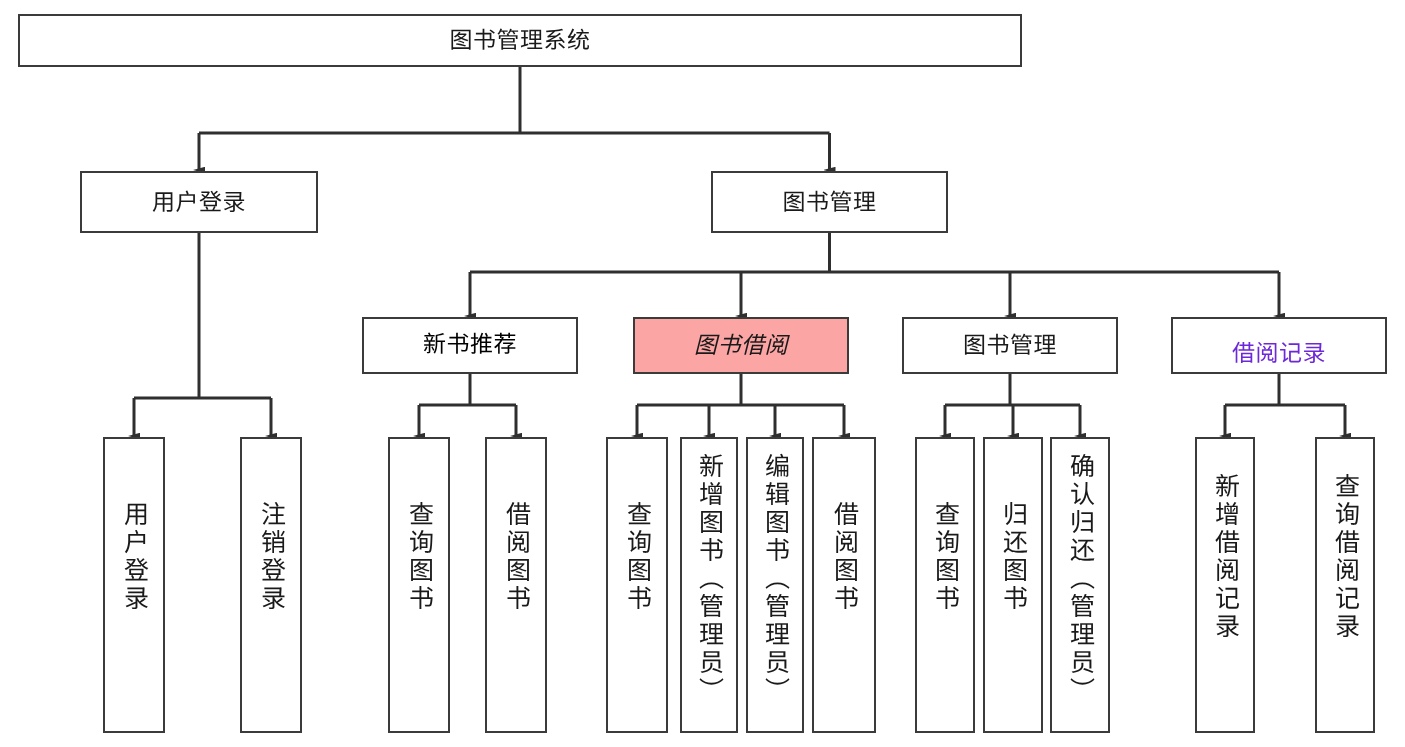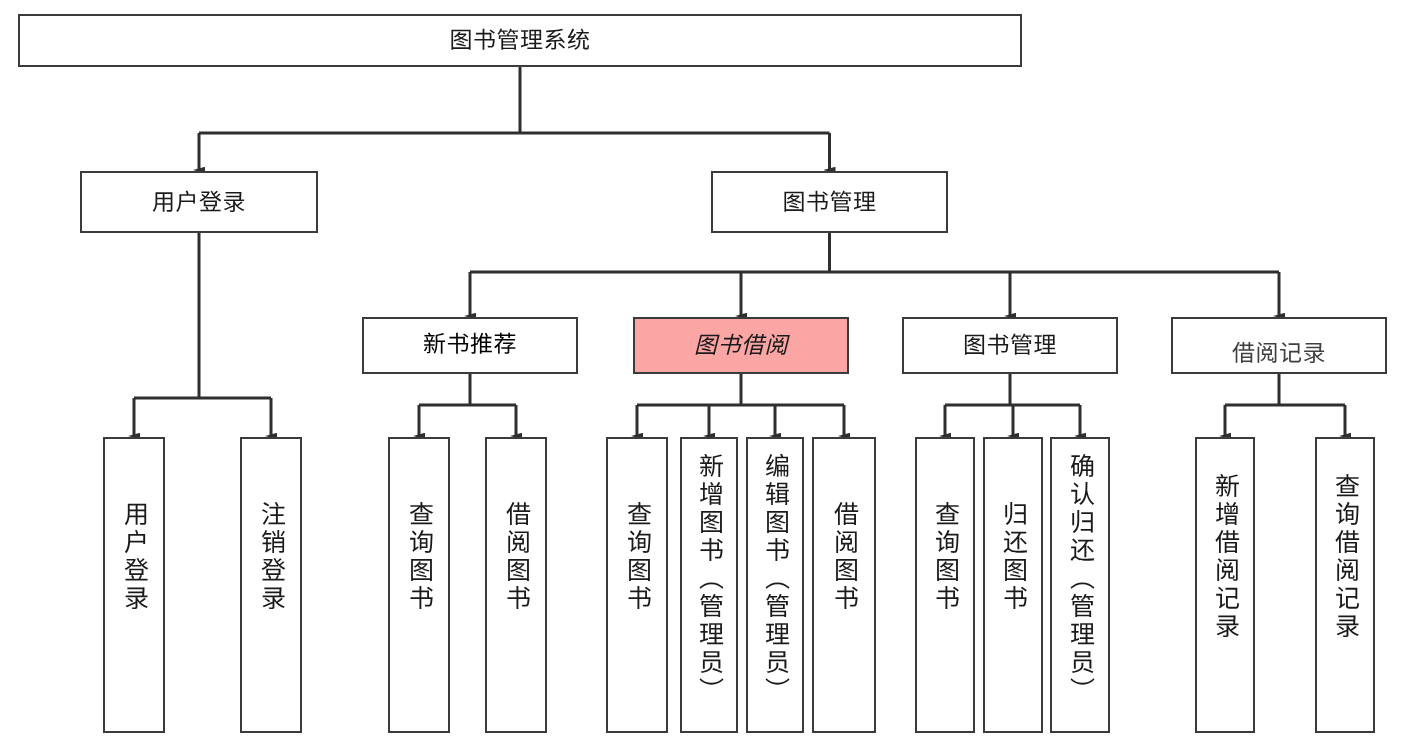--- a/index.html
+++ b/index.html
@@ -142,21 +142,21 @@
       <div class="node-box node-horizontal" style="left: 362px; top: 317px; width: 216px; height: 57px; border-color: rgb(59, 59, 59); background: rgb(255, 255, 255);">
         <span class="node-label" style="color: #000000; font-family: Liberation Serif, serif;">新书推荐</span>
       </div>
       <div class="node-box node-horizontal" style="left: 633px; top: 317px; width: 216px; height: 57px; border-color: rgb(59, 59, 59); background: #fca5a5; font-style: italic;">
         <span class="node-label" style="color: rgb(26, 26, 26);">图书借阅</span>
       </div>
       <div class="node-box node-horizontal" style="left: 902px; top: 317px; width: 216px; height: 57px; border-color: rgb(59, 59, 59); background: rgb(255, 255, 255);">
         <span class="node-label" style="color: rgb(26, 26, 26);">图书管理</span>
       </div>
       <div class="node-box node-horizontal" style="left: 1171px; top: 317px; width: 216px; height: 57px; border-color: rgb(59, 59, 59); background: rgb(255, 255, 255);">
-        <span class="node-label" style="color: #404040; margin-top: 15px;">借阅记录</span>
+        <span class="node-label" style="color: #6d28d9; margin-top: 15px;">借阅记录</span>
       </div>
       <div class="node-box node-vertical pad-top-big" style="left: 103px; top: 437px; width: 62px; height: 296px; border-color: rgb(59, 59, 59); background: rgb(255, 255, 255);">
         <span class="node-label" style="color: rgb(26, 26, 26);">用户登录</span>
       </div>
       <div class="node-box node-vertical pad-top-big" style="left: 240px; top: 437px; width: 62px; height: 296px; border-color: rgb(59, 59, 59); background: rgb(255, 255, 255);">
         <span class="node-label" style="color: rgb(26, 26, 26);">注销登录</span>
       </div>
       <div class="node-box node-vertical pad-top-big" style="left: 388px; top: 437px; width: 62px; height: 296px; border-color: rgb(59, 59, 59); background: rgb(255, 255, 255);">
         <span class="node-label" style="color: rgb(26, 26, 26);">查询图书</span>
       </div>

